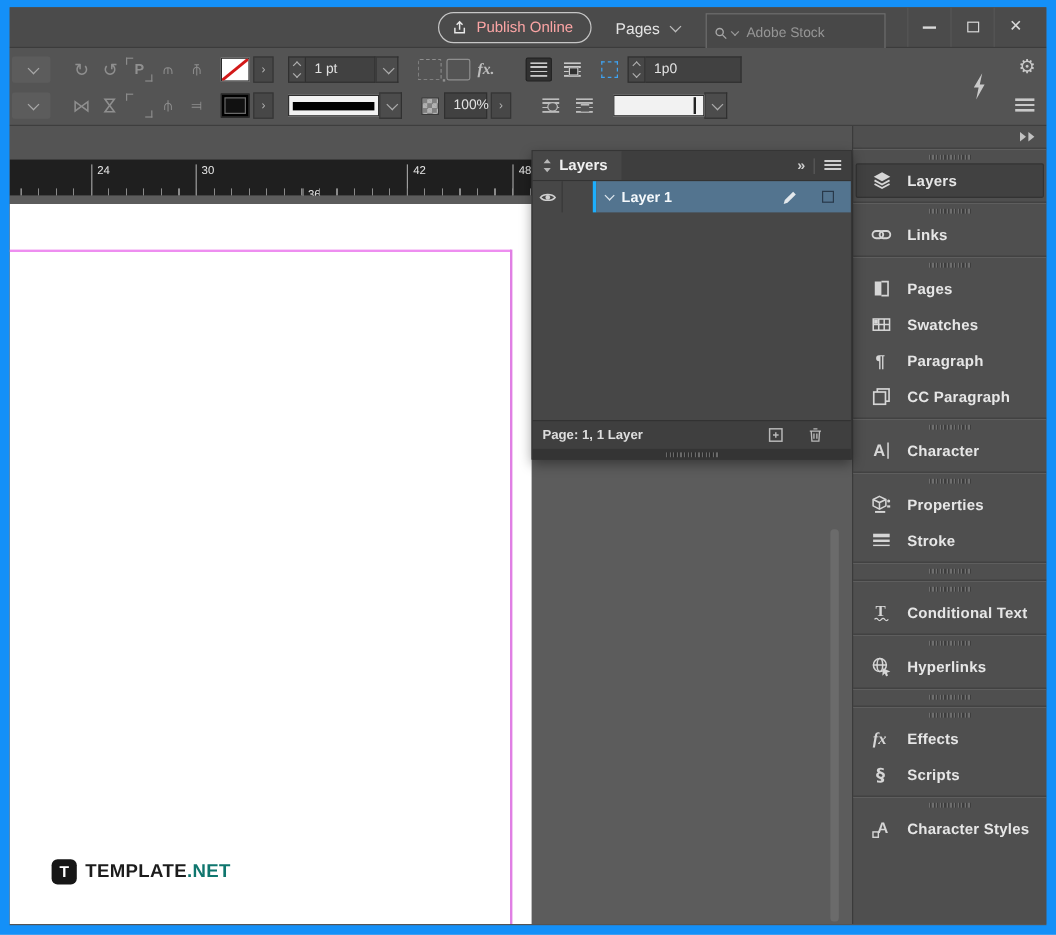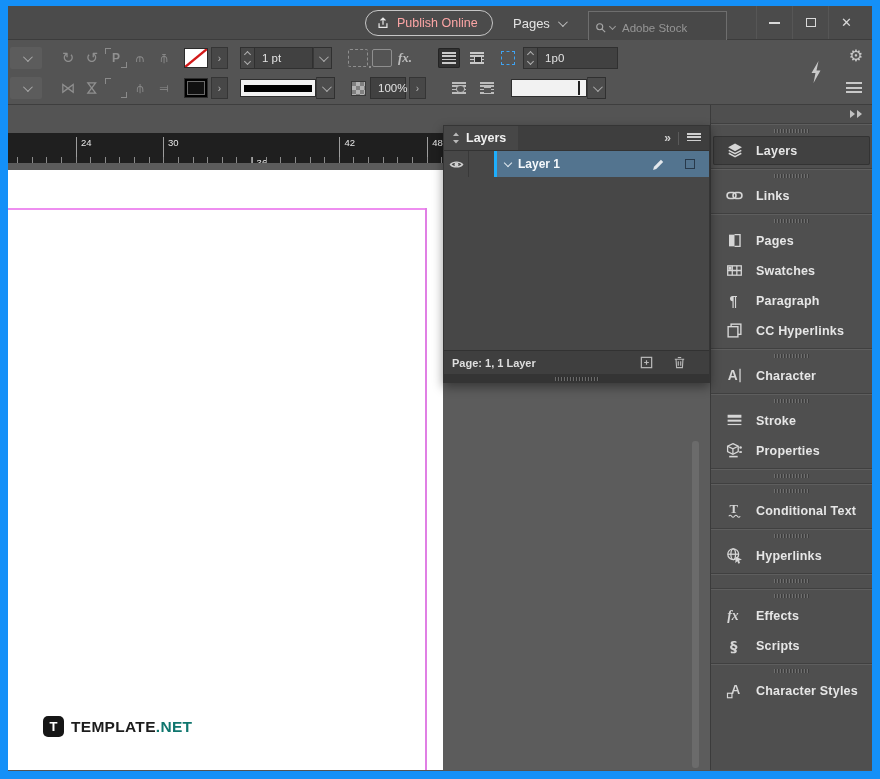--- a/index.html
+++ b/index.html
@@ -12,21 +12,21 @@
   
   .titlebar { position:relative; height:34px; background:#4b4b4b; border-bottom:1px solid #3c3c3c; }
   .pill-btn { position:absolute; left:357px; top:4px; height:26px; padding:0 14px 0 10px;
     border:1px solid #c6c6c6; border-radius:14px; display:flex; align-items:center; gap:7px;
     color:#fca5a5; font-size:12.5px; cursor:default; }
   .pill-btn svg { width:14px; height:14px; }
   .menu-btn { position:absolute; left:497px; top:4px; height:26px; display:flex; align-items:center; gap:8px;
     color:#e4e4e4; font-size:13px; padding:0 8px; }
   .chev { width:7px; height:7px; border-right:1.6px solid #bdbdbd; border-bottom:1.6px solid #bdbdbd;
     transform:rotate(45deg) translateY(-2px); display:inline-block; }
-  .searchbox { position:absolute; left:580px; top:5px; width:139px; height:23px; background:#484848;
+  .searchbox { position:absolute; left:580px; top:5px; width:150px; height:23px; background:#484848;
     border:1px solid #6e6e6e; display:flex; align-items:center; gap:3px; padding:16px 6px; }
   .searchbox svg { width:12px; height:12px; }
   .searchbox .mini-chev { width:5px; height:5px; border-right:1.3px solid #9a9a9a; border-bottom:1.3px solid #9a9a9a; transform:rotate(45deg); margin-top:-3px; }
   .search-ph { color:#969696; font-size:11.5px; margin-left:4px; }
   .winbtns { position:absolute; right:8px; top:0; height:33px; display:flex; }
   .winbtn { width:36px; height:33px; display:flex; align-items:center; justify-content:center; border-left:1px solid #565656; color:#d9d9d9; }
   .glyph-min { width:11px; height:2px; background:#d9d9d9; }
   .glyph-max { width:10px; height:9px; border:1.6px solid #d9d9d9; }
   .glyph-close { font-size:13px; color:#d9d9d9; font-family:"DejaVu Sans",sans-serif; }
 
@@ -358,60 +358,60 @@
                 </span>
                 <span class="dock-label">Paragraph</span>
               </div>
               <div class="dock-item">
                 <span class="ic">
                   <svg viewBox="0 0 16 16">
                     <rect x="4.8" y="2" width="9.2" height="9.6" fill="none" stroke="#d6d6d6" stroke-width="1.3"></rect>
                     <rect x="2" y="4.4" width="9.2" height="9.6" fill="#4f4f4f" stroke="#d6d6d6" stroke-width="1.3"></rect>
                   </svg>
                 </span>
-                <span class="dock-label">CC Hyperlinks</span>
+                <span class="dock-label">CC Paragraph</span>
               </div>
             </div>
             <div class="dock-group">
               <div class="grip"></div>
               <div class="dock-item">
                 <span class="ic">
                   <svg viewBox="0 0 16 16">
                     <text x="1.6" y="12.6" font-size="13" font-weight="bold" fill="#d6d6d6" font-family="Liberation Sans, sans-serif">A</text>
                     <path d="M13.2 1.6v12.8" stroke="#d6d6d6" stroke-width="1.2"></path>
                   </svg>
                 </span>
                 <span class="dock-label">Character</span>
               </div>
             </div>
             <div class="dock-group">
               <div class="grip"></div>
-              <div class="dock-item">
-                <span class="ic">
-                  <svg viewBox="0 0 16 16">
-                    <rect x="1.5" y="2.6" width="13" height="2.8" fill="#d6d6d6"></rect>
-                    <rect x="1.5" y="7.2" width="13" height="1.9" fill="#d6d6d6"></rect>
-                    <rect x="1.5" y="11.2" width="13" height="1.1" fill="#d6d6d6"></rect>
-                  </svg>
-                </span>
-                <span class="dock-label">Stroke</span>
-              </div>
               <div class="dock-item">
                 <span class="ic">
                   <svg viewBox="0 0 16 16">
                     <g fill="none" stroke="#d6d6d6" stroke-width="1.2">
                       <path d="M6.5 1.5 11.5 4v5L6.5 11.5 1.5 9V4Z"></path>
                       <path d="M1.5 4l5 2.4 5-2.4M6.5 6.4v5"></path>
                     </g>
                     <circle cx="13.7" cy="5.2" r="1.2" fill="#d6d6d6"></circle>
                     <rect x="12.5" y="8.6" width="2.4" height="1.7" fill="#d6d6d6"></rect>
                     <rect x="3" y="13" width="8" height="1.5" fill="#d6d6d6"></rect>
                   </svg>
                 </span>
                 <span class="dock-label">Properties</span>
+              </div>
+              <div class="dock-item">
+                <span class="ic">
+                  <svg viewBox="0 0 16 16">
+                    <rect x="1.5" y="2.6" width="13" height="2.8" fill="#d6d6d6"></rect>
+                    <rect x="1.5" y="7.2" width="13" height="1.9" fill="#d6d6d6"></rect>
+                    <rect x="1.5" y="11.2" width="13" height="1.1" fill="#d6d6d6"></rect>
+                  </svg>
+                </span>
+                <span class="dock-label">Stroke</span>
               </div>
             </div>
             <div class="dock-group">
               <div class="grip"></div>
             </div>
             <div class="dock-group">
               <div class="grip"></div>
               <div class="dock-item">
                 <span class="ic">
                   <svg viewBox="0 0 16 16">

